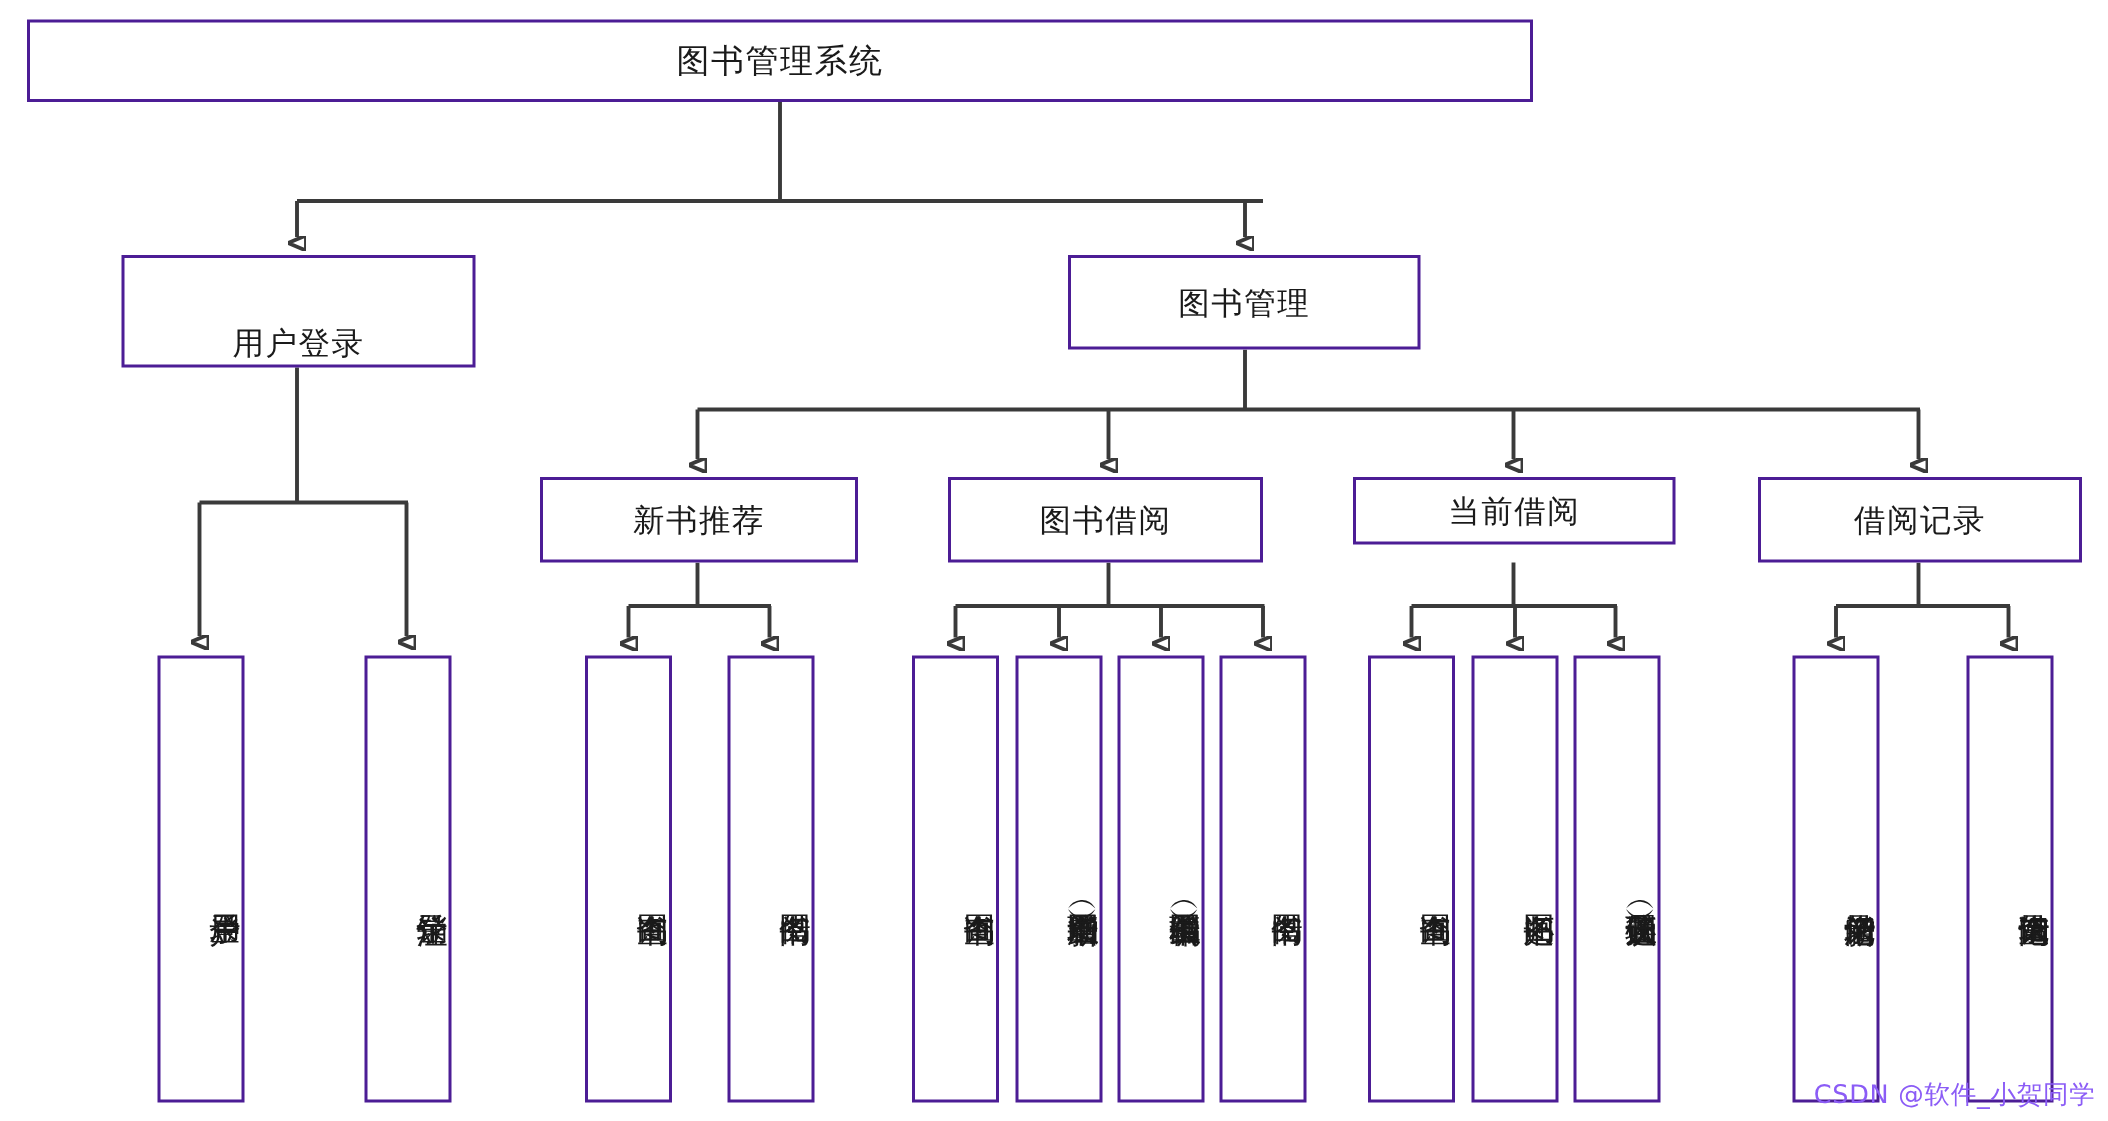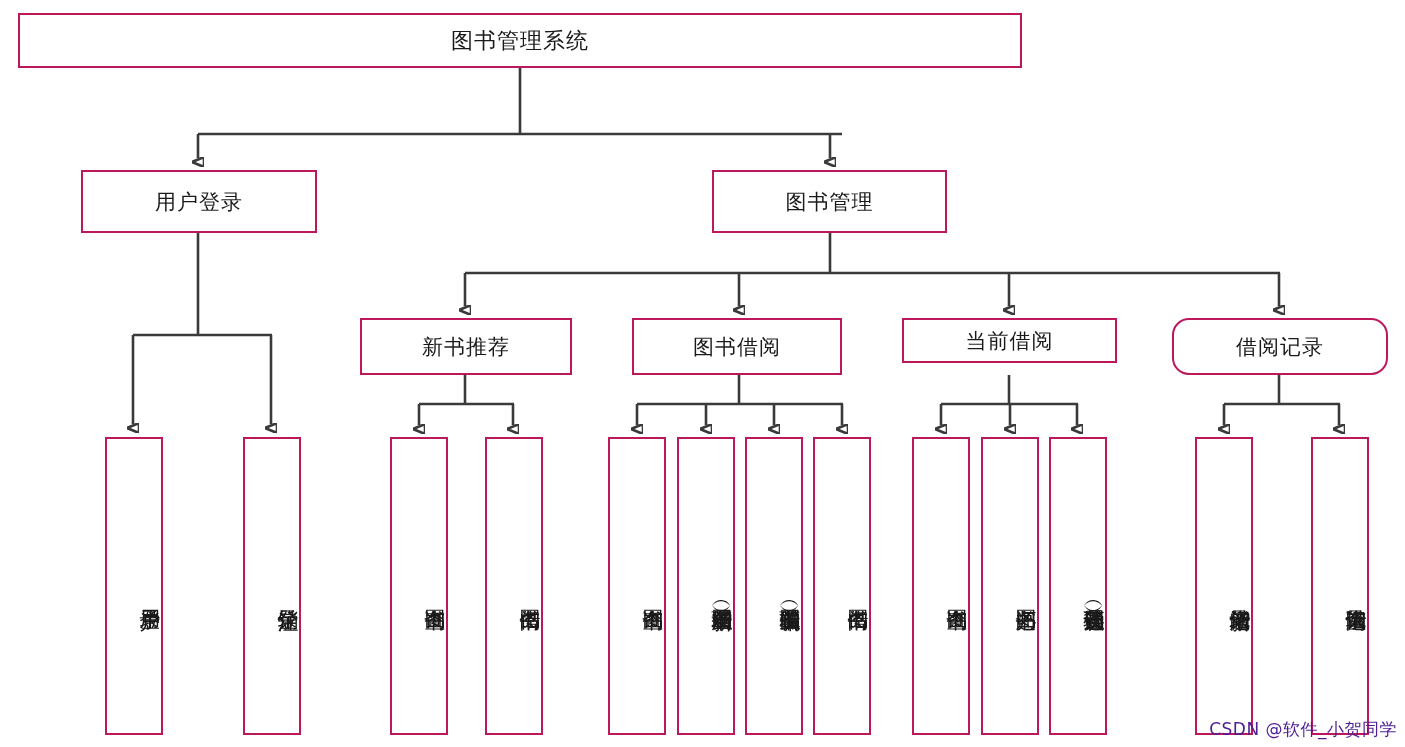--- a/index.html
+++ b/index.html
@@ -13,21 +13,21 @@
   #canvas {
     position: relative;
     width: 1405px;
     height: 747px;
     background: #ffffff;
     overflow: hidden;
   }
   .node {
     position: absolute;
     box-sizing: border-box;
-    border: 2px solid #be185d;
+    border: 2px solid #4c1d95;
     background: #ffffff;
     display: flex;
     align-items: center;
     justify-content: center;
     color: #1a1a1a;
   }
   .node.horiz {
     font-size: 21px;
     letter-spacing: 1px;
   }
@@ -56,21 +56,21 @@
   svg.links path, svg.links line {
     stroke: #3a3a3a;
     stroke-width: 2.6;
     fill: none;
   }
   .watermark {
     position: absolute;
     right: 8px;
     bottom: 6px;
     font-size: 17px;
-    color: #4c1d95;
+    color: #8b5cf6;
     letter-spacing: 0.5px;
     white-space: nowrap;
   }
 </style>
 </head>
 <body>
 
 <div id="canvas">
 
   <svg class="links" viewBox="0 0 1405 747">
@@ -118,37 +118,37 @@
     <line x1="1279" y1="375" x2="1279" y2="404"></line>
     <path d="M 1224 404 L 1340 404"></path>
     <line x1="1224" y1="404" x2="1224" y2="425" marker-end="url(#arrow)"></line>
     <line x1="1339" y1="404" x2="1339" y2="425" marker-end="url(#arrow)"></line>
   </svg>
 
   <div class="node horiz root" style="left:18px; top:13px; width:1004px; height:55px;">
     <span>图书管理系统</span>
   </div>
 
-  <div class="node horiz" style="left:81px; top:170px; width:236px; height:63px;">
+  <div class="node horiz" style="left:81px; top:170px; width:236px; height:75px;align-items:flex-end;">
     <span>用户登录</span>
   </div>
   <div class="node horiz" style="left:712px; top:170px; width:235px; height:63px;">
     <span>图书管理</span>
   </div>
 
   <div class="node horiz" style="left:360px; top:318px; width:212px; height:57px;">
     <span>新书推荐</span>
   </div>
   <div class="node horiz" style="left:632px; top:318px; width:210px; height:57px;">
     <span>图书借阅</span>
   </div>
   <div class="node horiz" style="left:902px; top:318px; width:215px; height:45px;">
     <span>当前借阅</span>
   </div>
-  <div class="node horiz" style="left:1172px; top:318px; width:216px; height:57px;border-radius:17px;">
+  <div class="node horiz" style="left:1172px; top:318px; width:216px; height:57px;">
     <span>借阅记录</span>
   </div>
 
   <div class="node vert" style="left:105px; top:437px; width:58px; height:298px;">
     <span>用户登录</span>
   </div>
   <div class="node vert" style="left:243px; top:437px; width:58px; height:298px;">
     <span>注销登录</span>
   </div>
 

